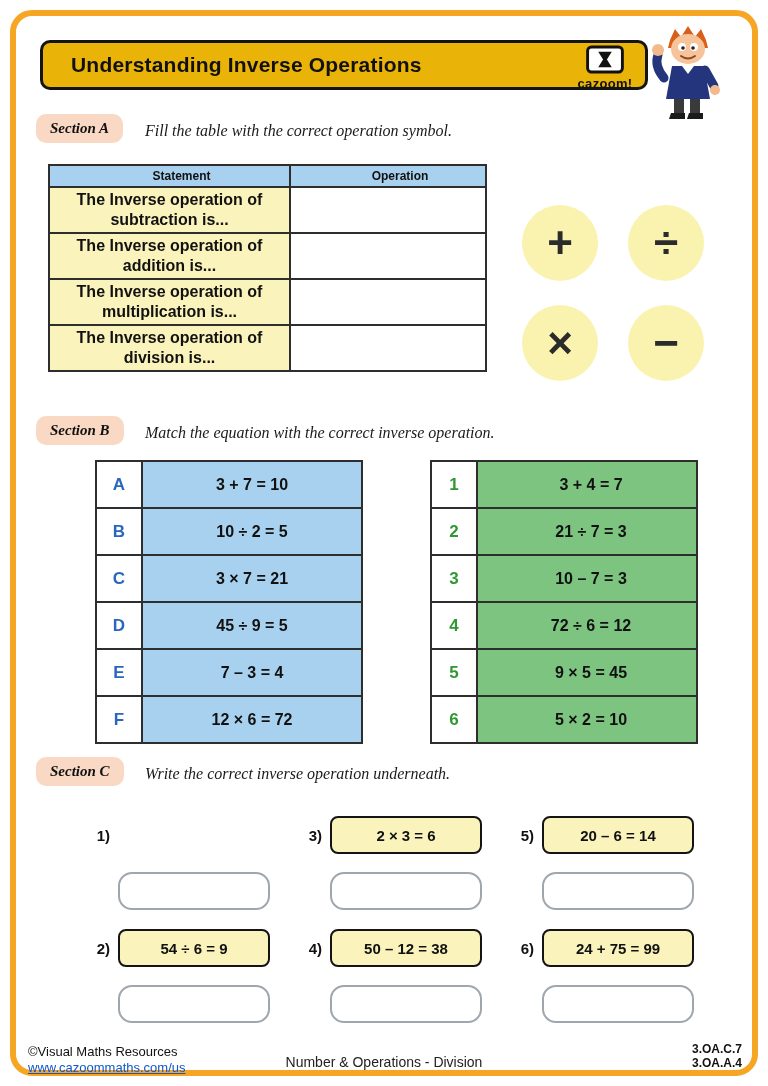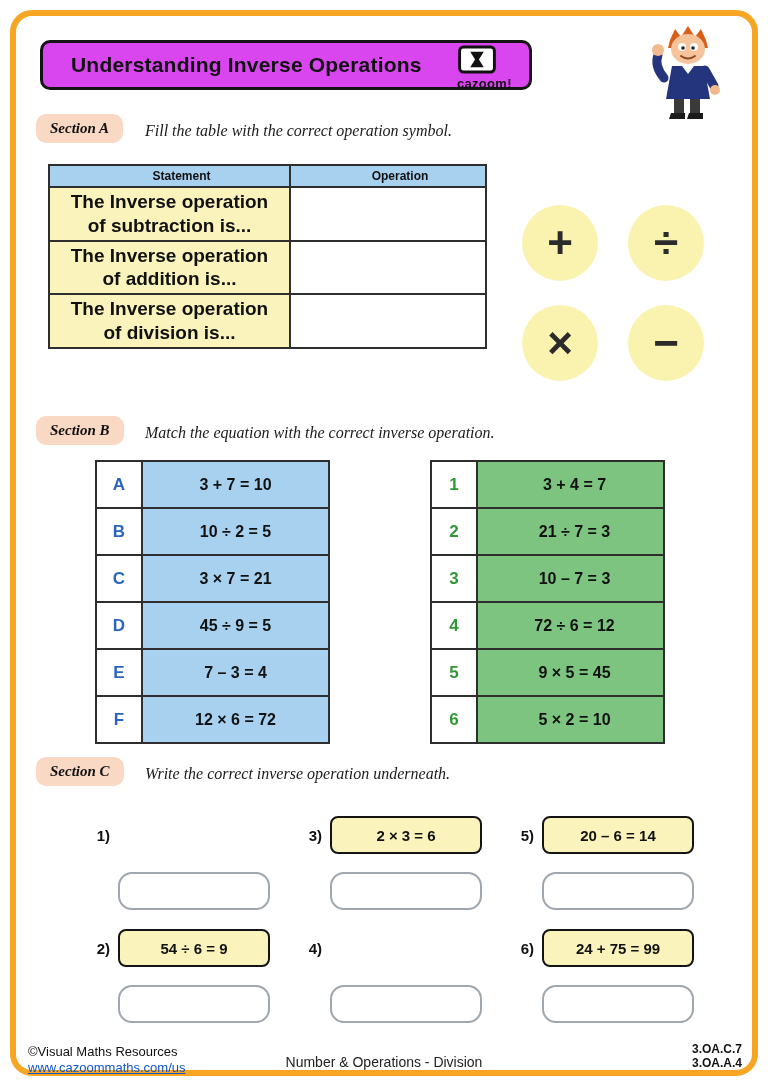--- a/index.html
+++ b/index.html
@@ -3,51 +3,51 @@
 <meta charset="utf-8">
 <style>
   * { margin:0; padding:0; box-sizing:border-box; }
   html,body { background:#ffffff; }
   body { width:768px; height:1086px; position:relative; font-family:"Liberation Sans", sans-serif; color:#111; overflow:hidden; }
 
   .frame { position:absolute; left:10px; top:10px; right:10px; bottom:10px;
            border:6px solid #F6A623; border-radius:22px; pointer-events:none; }
 
   
-  .title-box { position:absolute; left:40px; top:40px; width:492px; height:50px;
-               border:3px solid #141414; border-radius:10px; background:#d946ef;
+  .title-box { position:absolute; left:40px; top:40px; width:608px; height:50px;
+               border:3px solid #141414; border-radius:10px; background:#eab308;
                display:flex; align-items:center; padding-left:28px; }
   .title-text { font-size:21px; font-weight:bold; letter-spacing:0.2px; }
-  .logo { position:absolute; right:8px; top:2px; width:64px; height:46px; }
+  .logo { position:absolute; right:8px; top:2px; width:64px; height:46px; text-align:center; }
   .logo-text { font-size:13px; font-weight:bold; letter-spacing:0.3px; margin-top:-2px; }
   .mascot { position:absolute; left:648px; top:24px; width:76px; height:96px; }
 
   
   .pill { position:absolute; background:#FAD9C4; border-radius:10px; padding:6px 14px;
           font-family:"Liberation Serif", serif; font-style:italic; font-weight:bold; font-size:15px; }
   .instruction { position:absolute; font-family:"Liberation Serif", serif; font-style:italic; font-size:16px; color:#1a1a1a; }
 
   
   table { border-collapse:collapse; }
   .tableA { position:absolute; left:48px; top:164px; table-layout:fixed; width:437px; }
   .tableA th, .tableA td { border:2px solid #2e2e2e; text-align:center; vertical-align:middle; }
   .tableA th { background:#A8D1F0; height:22px; font-size:12px; font-weight:bold;padding-left:24px; }
-  .tableA td.stmt { background:#FAF4BC; height:33px; font-size:19px; font-weight:bold; line-height:1.25; padding:2px 16px; }
+  .tableA td.stmt { background:#FAF4BC; height:33px; font-size:16px; font-weight:bold; line-height:1.25; padding:2px 16px; }
   .tableA td.op { background:#fff; }
   .colStatement { width:241px; } .colOperation { width:196px; }
 
   .sym-circle { position:absolute; width:76px; height:76px; border-radius:50%;
                 background:#FAF3AF; display:flex; align-items:center; justify-content:center;
                 font-size:44px; font-weight:bold; color:#2b2b2b; }
 
   
   .tableB { position:absolute; table-layout:fixed; width:233px; }
   .tableB td { border:2px solid #2e2e2e; height:47px; text-align:center; vertical-align:middle; font-weight:bold; }
   .tableB td.key { width:46px; background:#fff; font-size:17px; }
-  .tableB td.eq { width:187px; font-size:16px; color:#111; }
+  .tableB td.eq { width:220px; font-size:16px; color:#111; }
   .tableB.left td.key { color:#2A66BE; }
   .tableB.left td.eq { background:#A8D1F0; }
   .tableB.right td.key { color:#2F9733; }
   .tableB.right td.eq { background:#7CC47F;padding-left:8px; }
 
   
   .qgrid { position:absolute; left:80px; top:816px; width:640px; }
   .qrow { display:flex; }
   .qcell { width:212px; display:flex; align-items:center; }
   .qnum { width:30px; text-align:right; margin-right:8px; font-weight:bold; font-size:15px; }
@@ -119,20 +119,24 @@
   <tbody>
     <tr>
       <td class="stmt">The Inverse operation of subtraction is...</td>
       <td class="op"></td>
     </tr>
     <tr>
       <td class="stmt">The Inverse operation of addition is...</td>
       <td class="op"></td>
     </tr>
     <tr>
+      <td class="stmt">The Inverse operation of multiplication is...</td>
+      <td class="op"></td>
+    </tr>
+    <tr>
       <td class="stmt">The Inverse operation of division is...</td>
       <td class="op"></td>
     </tr>
   </tbody>
 </table>
 
 <div class="sym-circle" style="left:522px; top:205px;">+</div>
 <div class="sym-circle" style="left:628px; top:205px;">÷</div>
 <div class="sym-circle" style="left:522px; top:305px;">×</div>
 <div class="sym-circle" style="left:628px; top:305px;">−</div>
@@ -226,20 +230,21 @@
         <div class="abox"></div>
       </div>
   </div>
   <div class="qrow mb18">
     <div class="qcell">
       <span class="qnum">2)</span>
       <div class="qbox">54 ÷ 6 = 9</div>
     </div>
     <div class="qcell">
       <span class="qnum">4)</span>
+      <div class="qbox">50 – 12 = 38</div>
     </div>
     <div class="qcell">
       <span class="qnum">6)</span>
       <div class="qbox">24 + 75 = 99</div>
     </div>
   </div>
   <div class="qrow">
     <div class="qcell">
         <div class="abox"></div>
       </div>

